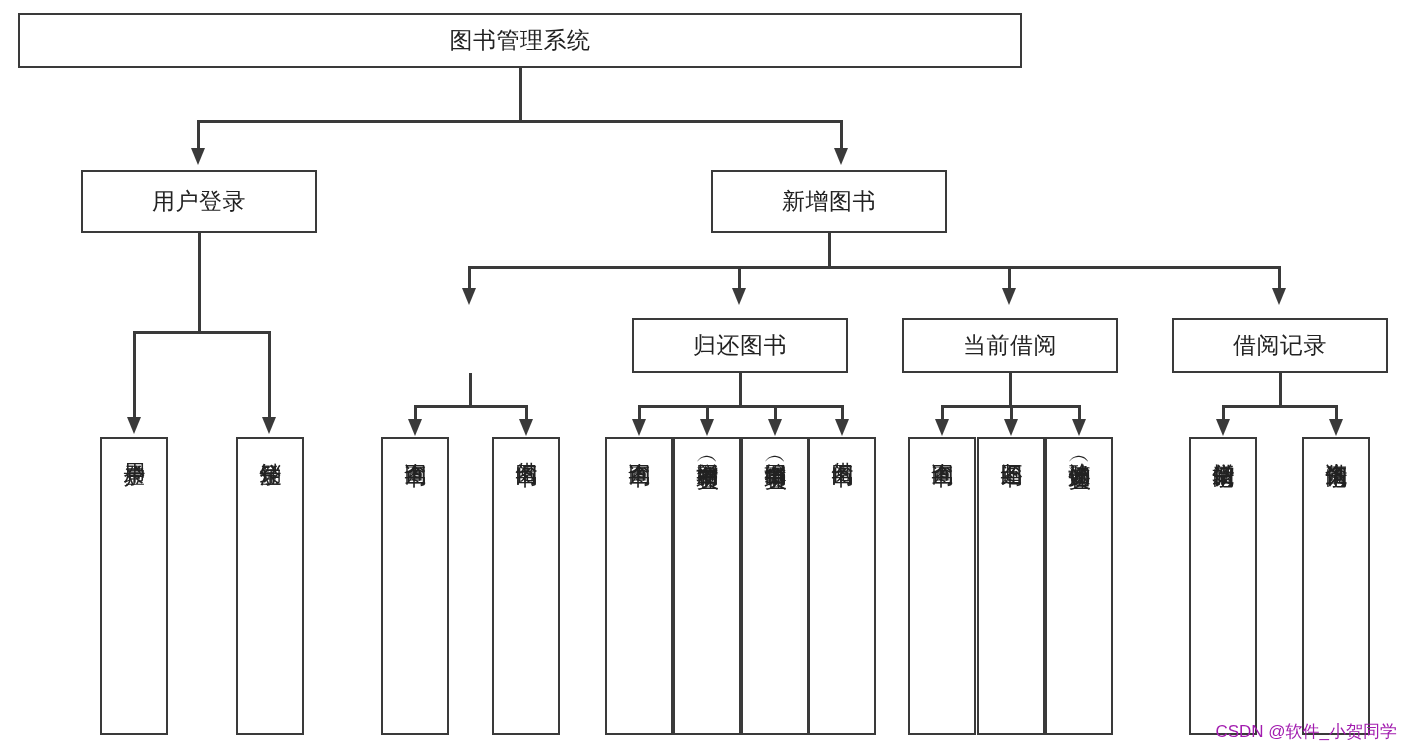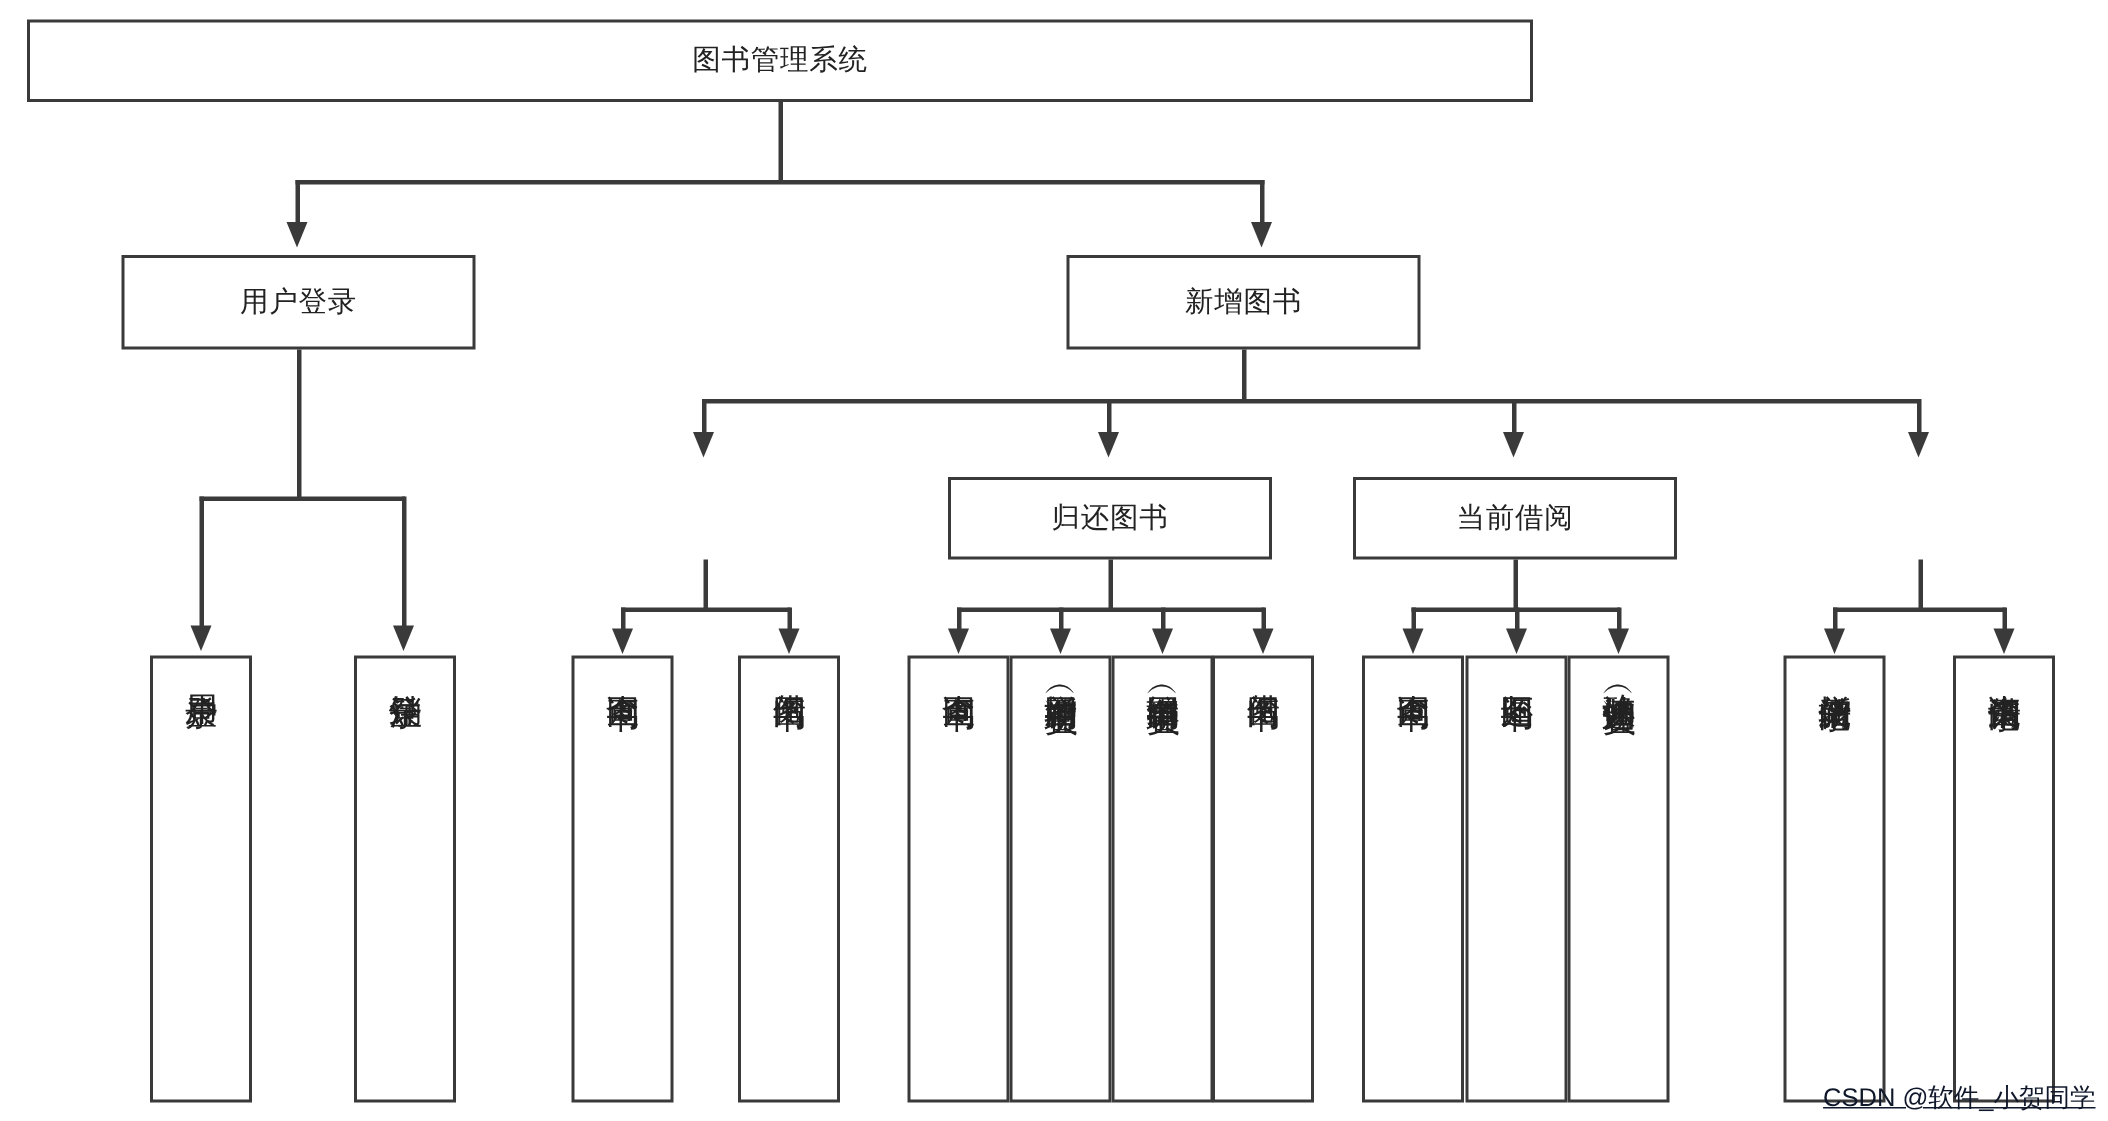--- a/index.html
+++ b/index.html
@@ -22,21 +22,21 @@
     position: absolute;
     box-sizing: border-box;
     border: 2.5px solid #3a3a3a;
     background: #ffffff;
     display: flex;
     align-items: center;
     justify-content: center;
     color: #222222;
   }
   .node .label {
-    font-size: 19px;
+    font-size: 23px;
     line-height: 1.12;
     letter-spacing: 0.5px;
     white-space: nowrap;
     color: #222222;
   }
   
   .node.horiz .label {
     writing-mode: horizontal-tb;
   }
   
@@ -67,25 +67,24 @@
     border-left: 7px solid transparent;
     border-right: 7px solid transparent;
     border-top: 17px solid #3a3a3a;
   }
   
   #watermark {
     position: absolute;
     right: 8px;
     bottom: 4px;
     font-size: 17px;
-    color: #0f172a;
+    color: #a21caf;
     font-family: "Liberation Sans", "DejaVu Sans", sans-serif;
     white-space: nowrap;
     pointer-events: none;
-    text-decoration: underline;
   }
 </style>
 </head>
 <body>
 
 <div id="canvas">
 
   <div class="node horiz" style="left:18px; top:13px; width:1004px; height:55px;">
     <span class="label">图书管理系统</span>
   </div>
@@ -127,20 +126,23 @@
   <div class="arrow" style="left:1002px; top:288px;"></div>
 
   <div class="conn vline" style="left:1278px; top:266px; width:2.5px; height:24px;"></div>
   <div class="arrow" style="left:1272px; top:288px;"></div>
 
   <div class="node horiz" style="left:632px; top:318px; width:216px; height:55px;">
     <span class="label">归还图书</span>
   </div>
   <div class="node horiz" style="left:902px; top:318px; width:216px; height:55px;">
     <span class="label">当前借阅</span>
+  </div>
+  <div class="node horiz" style="left:1172px; top:318px; width:216px; height:55px;">
+    <span class="label">借阅记录</span>
   </div>
 
   <div class="conn vline" style="left:469px; top:373px; width:2.5px; height:34px;"></div>
   <div class="conn hline" style="left:414px; top:405px; width:113px; height:2.5px;"></div>
   <div class="conn vline" style="left:414px; top:405px; width:2.5px; height:16px;"></div>
   <div class="arrow" style="left:408px; top:419px;"></div>
   <div class="conn vline" style="left:525px; top:405px; width:2.5px; height:16px;"></div>
   <div class="arrow" style="left:519px; top:419px;"></div>
 
   <div class="conn vline" style="left:739px; top:373px; width:2.5px; height:34px;"></div>

